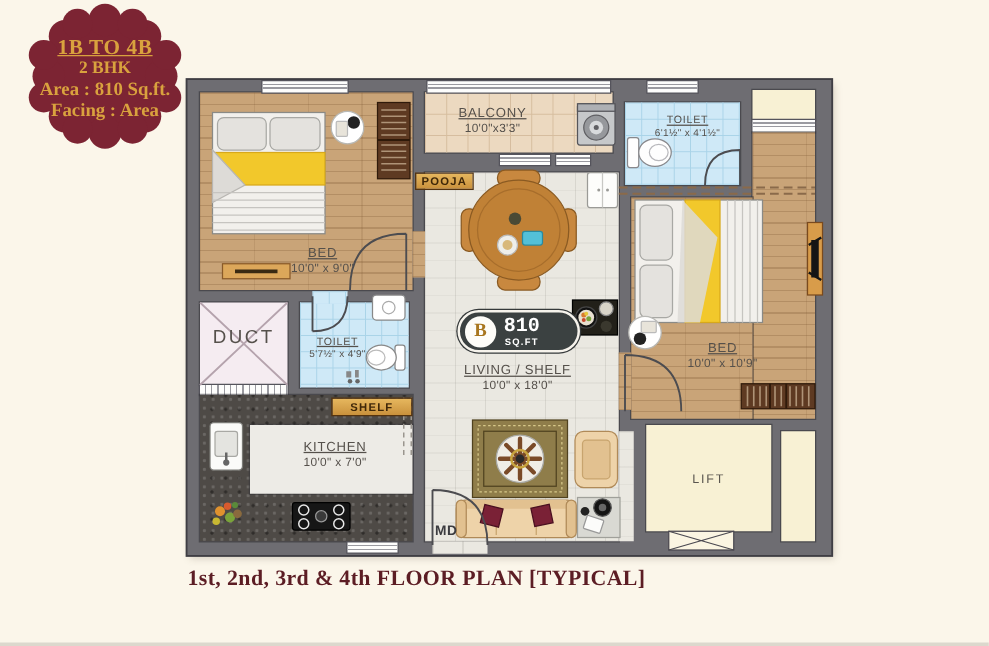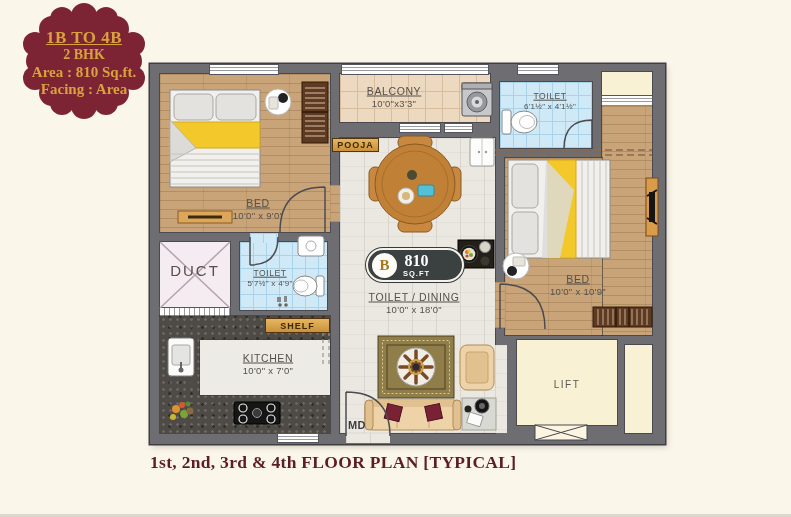--- a/index.html
+++ b/index.html
@@ -99,21 +99,21 @@
     background:#3b4141;border:2px solid #f6f3ec;border-radius:18px;
     box-shadow:0 0 0 1px #35393a;
     display:flex;align-items:center;box-sizing:border-box;padding-left:4px;
   }
   .badge-circle{
     width:25px;height:25px;border-radius:50%;background:#fdfcf8;
     display:flex;align-items:center;justify-content:center;
     font-family:"Liberation Serif", serif;font-weight:bold;font-size:15px;color:#a8761e;
   }
   .badge-nums{display:flex;flex-direction:column;align-items:center;margin-left:6px;line-height:1;}
-  .badge-area{color:#fff;font-family:Liberation Serif, serif;font-weight:bold;font-size:16px;}
+  .badge-area{color:#fff;font-family:Liberation Mono, monospace;font-weight:bold;font-size:16px;}
   .badge-unit{color:#fff;font-weight:bold;font-size:7.5px;letter-spacing:1px;margin-top:1px;}
   
   .caption{
     left:150px;top:452px;width:515px;
     font-family:"Liberation Serif", serif;font-weight:bold;font-size:17.5px;
     color:#5c1d24;letter-spacing:.3px;
   }
   .bottom-line{left:0;top:514px;width:791px;height:3px;background:#dcd8cd;}
 </style>
 </head>
@@ -393,21 +393,21 @@
   <div class="abs duct-label" style="left:45px;top:206px">DUCT</div>
   <div class="abs room-label small" style="left:120px;top:214px">
     <span class="rname">TOILET</span>
     <span class="rdims">5'7½" x 4'9"</span>
   </div>
   <div class="abs room-label" style="left:118px;top:300px">
     <span class="rname">KITCHEN</span>
     <span class="rdims">10'0" x 7'0"</span>
   </div>
   <div class="abs room-label" style="left:264px;top:239px">
-    <span class="rname">TOILET / DINING</span>
+    <span class="rname">LIVING / SHELF</span>
     <span class="rdims">10'0" x 18'0"</span>
   </div>
   <div class="abs lift-label" style="left:417px;top:320px">LIFT</div>
   <div class="abs md-label" style="left:207px;top:361px">MD</div>
 
   <div class="abs area-badge">
     <div class="badge-circle">
       <span>B</span>
     </div>
     <div class="badge-nums">

